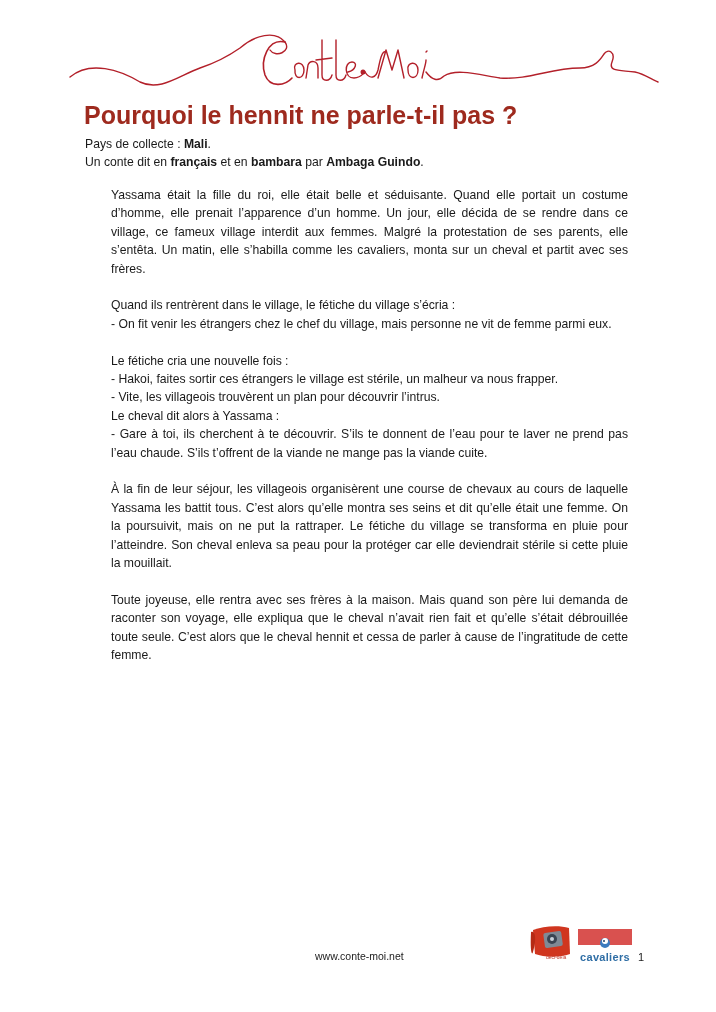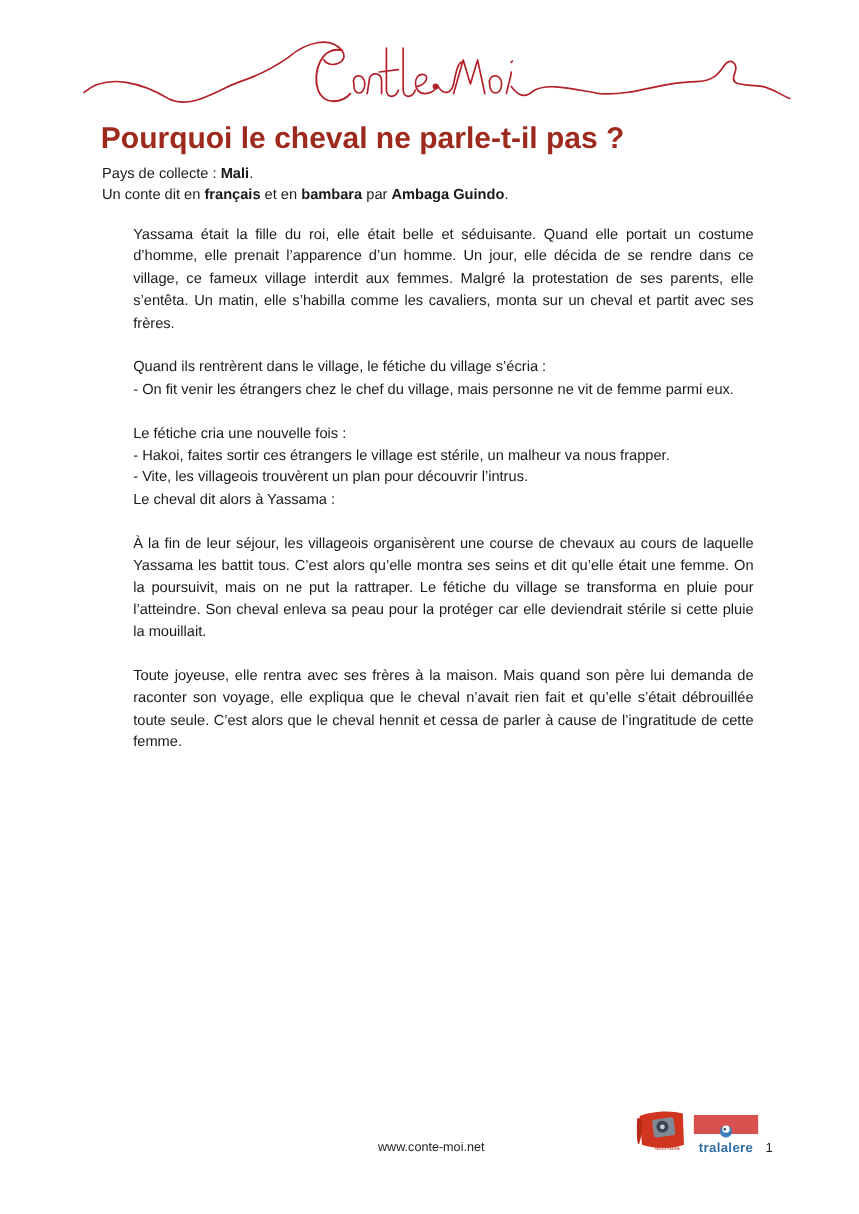--- a/index.html
+++ b/index.html
@@ -132,21 +132,21 @@
       <path d="M348 50 C 346 42, 358 40, 358 50 C 358 60, 348 60, 348 50 Z" stroke-width="1.4"></path>
 
       <path d="M362 58 C 364 48, 366 44, 366 40 M 366 32 L 367 31" stroke-width="1.4"></path>
 
       <path d="M366 52 C 372 60, 378 62, 384 56 C 396 48, 420 55, 440 58 C 470 60, 490 48, 520 48 C 535 48, 540 40, 544 34 C 548 28, 556 32, 552 42 C 548 52, 560 50, 575 52 C 585 54, 592 60, 598 62" stroke-width="1.4"></path>
     </g>
     <circle cx="303" cy="52" r="2.5" fill="#b3202a"></circle>
   </svg>
 </div>
 
-<h1 class="title">Pourquoi le cheval ne parle-t-il pas ?</h1>
+<h1 class="title">Pourquoi le hennit ne parle-t-il pas ?</h1>
 
 <div class="meta">
   <div>
     <span class="it">Pays de collecte : </span><span class="b">Mali</span><span>.</span>
   </div>
   <div>
     <span class="it">Un conte dit en </span><span class="b">français</span><span class="it"> et en </span><span class="b">bambara</span><span class="it"> par </span><span class="b">Ambaga Guindo</span><span>.</span>
   </div>
 </div>
 
@@ -156,20 +156,21 @@
   </p>
   <p>
     <span class="line">Quand ils rentrèrent dans le village, le fétiche du village s’écria :</span>
     <span class="line">- On fit venir les étrangers chez le chef du village, mais personne ne vit de femme parmi eux.</span>
   </p>
   <p>
     <span class="line">Le fétiche cria une nouvelle fois :</span>
     <span class="line">- Hakoi, faites sortir ces étrangers le village est stérile, un malheur va nous frapper.</span>
     <span class="line">- Vite, les villageois trouvèrent un plan pour découvrir l’intrus.</span>
     <span class="line">Le cheval dit alors à Yassama :</span>
+    <span class="line">- Gare à toi, ils cherchent à te découvrir. S’ils te donnent de l’eau pour te laver ne prend pas l’eau chaude. S’ils t’offrent de la viande ne mange pas la viande cuite.</span>
   </p>
   <p>
     <span class="line">À la fin de leur séjour, les villageois organisèrent une course de chevaux au cours de laquelle Yassama les battit tous. C’est alors qu’elle montra ses seins et dit qu’elle était une femme. On la poursuivit, mais on ne put la rattraper. Le fétiche du village se transforma en pluie pour l’atteindre. Son cheval enleva sa peau pour la protéger car elle deviendrait stérile si cette pluie la mouillait.</span>
   </p>
   <p>
     <span class="line">Toute joyeuse, elle rentra avec ses frères à la maison. Mais quand son père lui demanda de raconter son voyage, elle expliqua que le cheval n’avait rien fait et qu’elle s’était débrouillée toute seule. C’est alors que le cheval hennit et cessa de parler à cause de l’ingratitude de cette femme.</span>
   </p>
 </div>
 
 <div class="footer-url">www.conte-moi.net</div>
@@ -186,15 +187,15 @@
 <div class="decidela-label">deci-dela</div>
 
 <div class="logo-tralalere">
   <svg viewBox="0 0 54 36" width="54" height="36">
     <rect x="0" y="0" width="54" height="16" fill="#d9514f"></rect>
     <circle cx="27" cy="14" r="5" fill="#3b7bbf"></circle>
     <circle cx="27" cy="12" r="3" fill="#ffffff"></circle>
     <circle cx="26" cy="12" r="1" fill="#1e3f66"></circle>
   </svg>
 </div>
-<div class="tralalere-label">tralalere</div>
+<div class="tralalere-label">cavaliers</div>
 
 <div class="page-number">1</div>
 
 </body></html>

